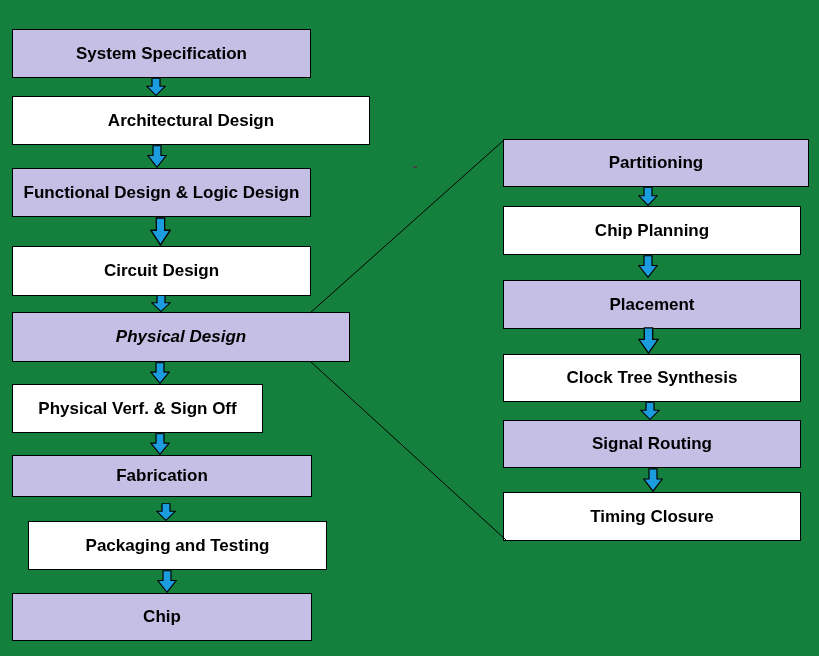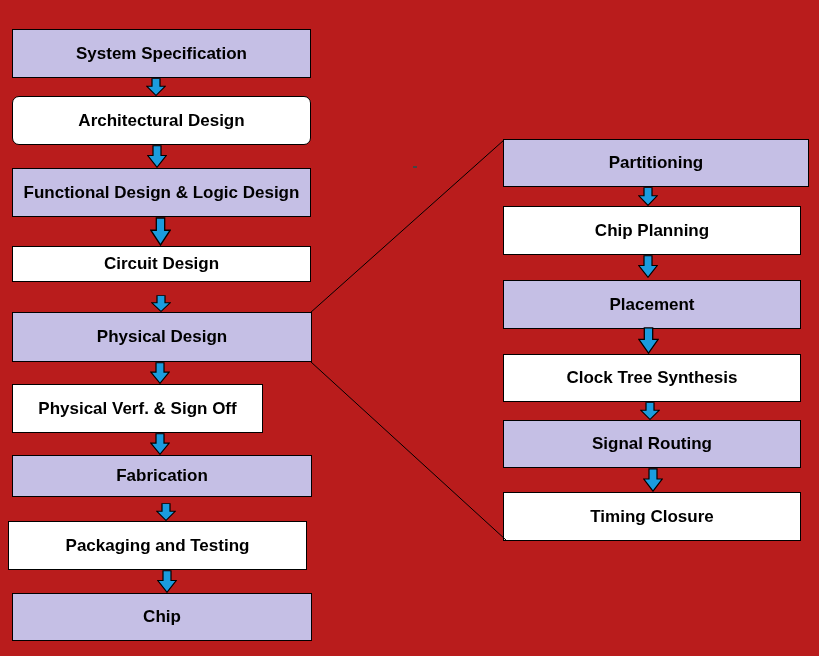--- a/index.html
+++ b/index.html
@@ -4,21 +4,21 @@
 <style>
   html,body{margin:0;padding:0;}
   body{
     font-family:"Liberation Sans", sans-serif;
     background:#ffffff;
   }
   .canvas{
     position:relative;
     width:819px;
     height:656px;
-    background:#b91c1c;
+    background:#15803d;
     overflow:hidden;
   }
   .box{
     position:absolute;
     box-sizing:border-box;
     border:1.5px solid #000000;
     display:flex;
     align-items:center;
     justify-content:center;
     text-align:center;
@@ -49,39 +49,39 @@
   .lines-overlay .stray{ stroke:#444444; stroke-width:2; }
 </style>
 </head>
 <body>
 
 <div class="canvas">
 
   <div class="box" style="left:12px;top:29px;width:299px;height:49px;" data-variant="purple">
     <span>System Specification</span>
   </div>
-  <div class="box" style="left:12px;top:96px;width:299px;height:49px;border-radius:7px;" data-variant="white">
+  <div class="box" style="left:12px;top:96px;width:358px;height:49px;" data-variant="white">
     <span>Architectural Design</span>
   </div>
   <div class="box" style="left:12px;top:168px;width:299px;height:49px;" data-variant="purple">
     <span>Functional Design &amp; Logic Design</span>
   </div>
-  <div class="box" style="left:12px;top:246px;width:299px;height:36px;" data-variant="white">
+  <div class="box" style="left:12px;top:246px;width:299px;height:50px;" data-variant="white">
     <span>Circuit Design</span>
   </div>
-  <div class="box" style="left:12px;top:312px;width:300px;height:50px;" data-variant="purple">
+  <div class="box" style="left:12px;top:312px;width:338px;height:50px;font-style:italic;" data-variant="purple">
     <span>Physical Design</span>
   </div>
   <div class="box" style="left:12px;top:384px;width:251px;height:49px;" data-variant="white">
     <span>Physical Verf. &amp; Sign Off</span>
   </div>
   <div class="box" style="left:12px;top:455px;width:300px;height:42px;" data-variant="purple">
     <span>Fabrication</span>
   </div>
-  <div class="box" style="left:8px;top:521px;width:299px;height:49px;" data-variant="white">
+  <div class="box" style="left:28px;top:521px;width:299px;height:49px;" data-variant="white">
     <span>Packaging and Testing</span>
   </div>
   <div class="box" style="left:12px;top:593px;width:300px;height:48px;" data-variant="purple">
     <span>Chip</span>
   </div>
 
   <div class="box" style="left:503px;top:139px;width:306px;height:48px;" data-variant="purple">
     <span>Partitioning</span>
   </div>
   <div class="box" style="left:503px;top:206px;width:298px;height:49px;" data-variant="white">

